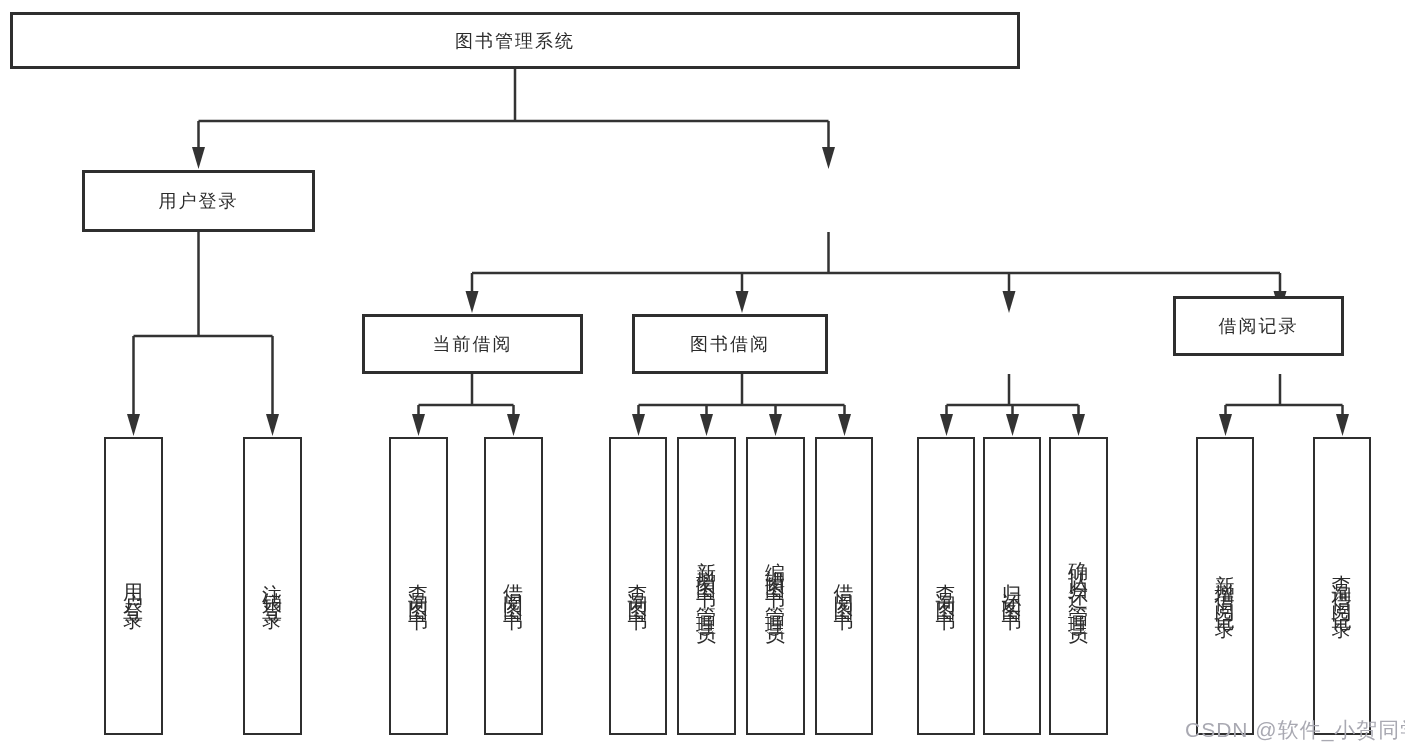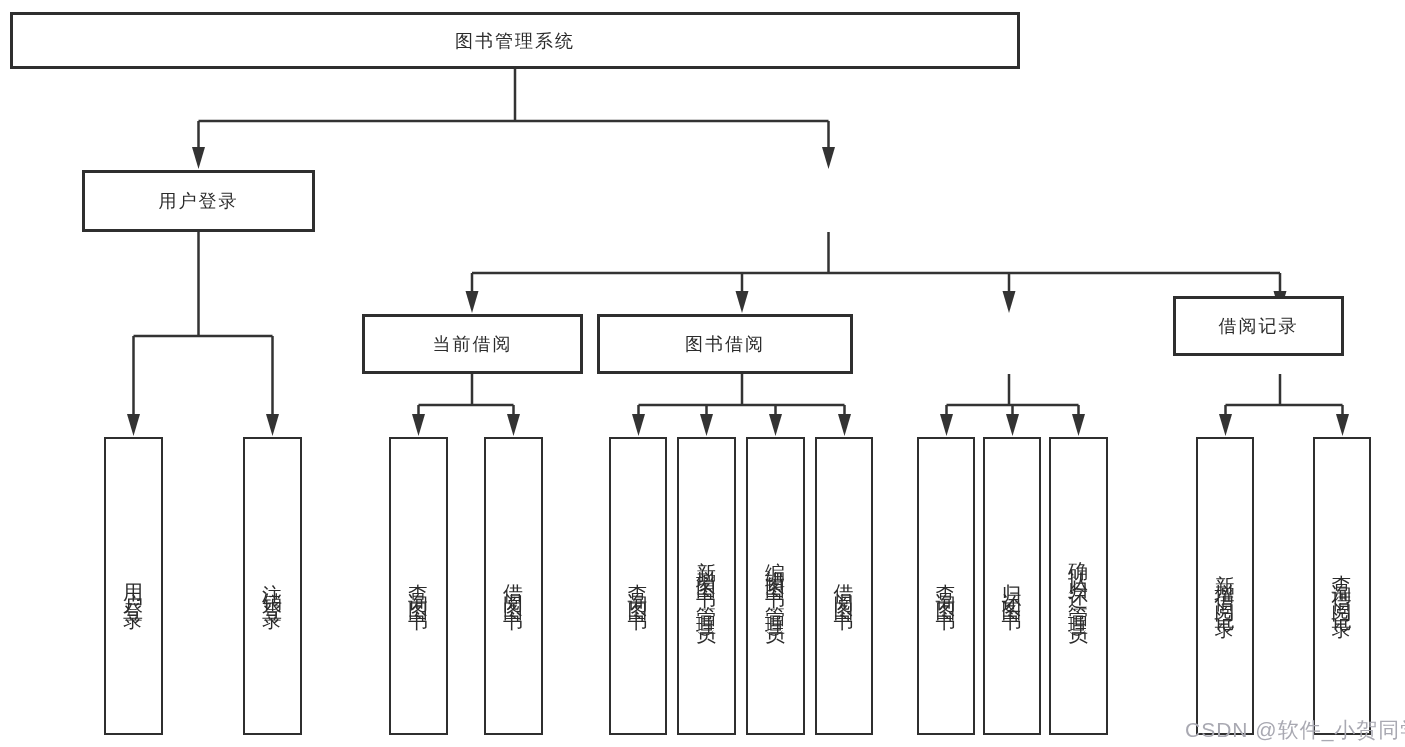--- a/index.html
+++ b/index.html
@@ -96,21 +96,21 @@
     <span class="lbl">图书管理系统</span>
   </div>
 
   <div class="node" style="left:82px;top:170px;width:233px;height:62px">
     <span class="lbl">用户登录</span>
   </div>
 
   <div class="node" style="left:362px;top:314px;width:221px;height:60px">
     <span class="lbl">当前借阅</span>
   </div>
-  <div class="node" style="left:597px;top:314px;width:256px;height:60px">
+  <div class="node" style="left:632px;top:314px;width:196px;height:60px">
     <span class="lbl">图书借阅</span>
   </div>
   <div class="node" style="left:1173px;top:296px;width:171px;height:60px">
     <span class="lbl">借阅记录</span>
   </div>
 
   <div class="node leaf" style="left:104px;top:437px;width:59px;height:298px">
     <span class="lbl">用户登录</span>
   </div>
   <div class="node leaf" style="left:243px;top:437px;width:59px;height:298px">

